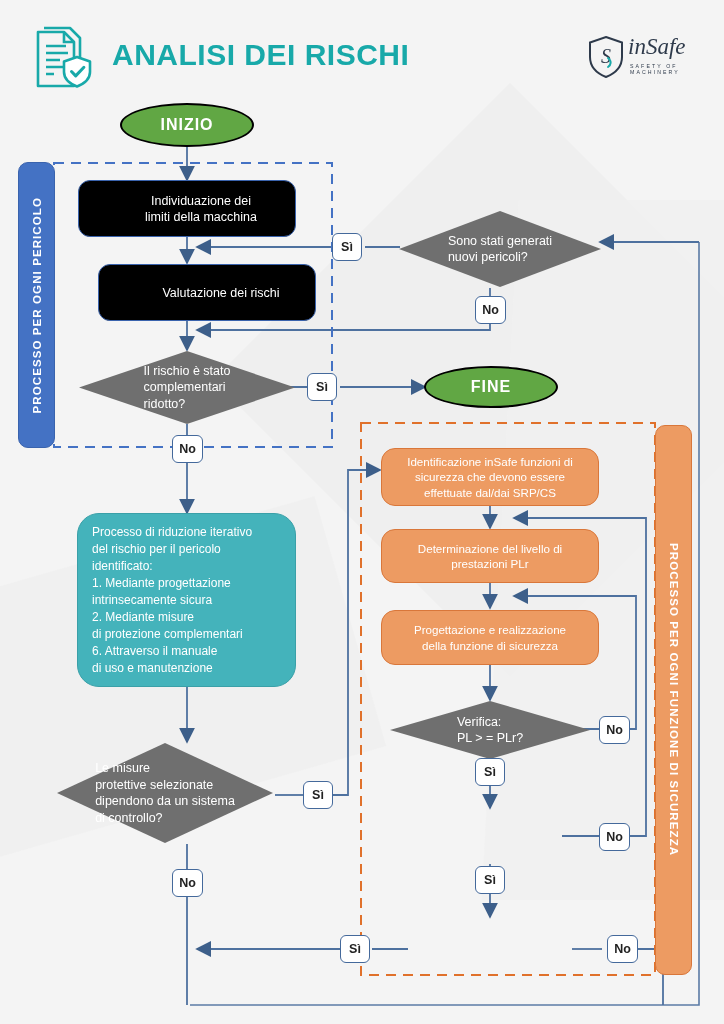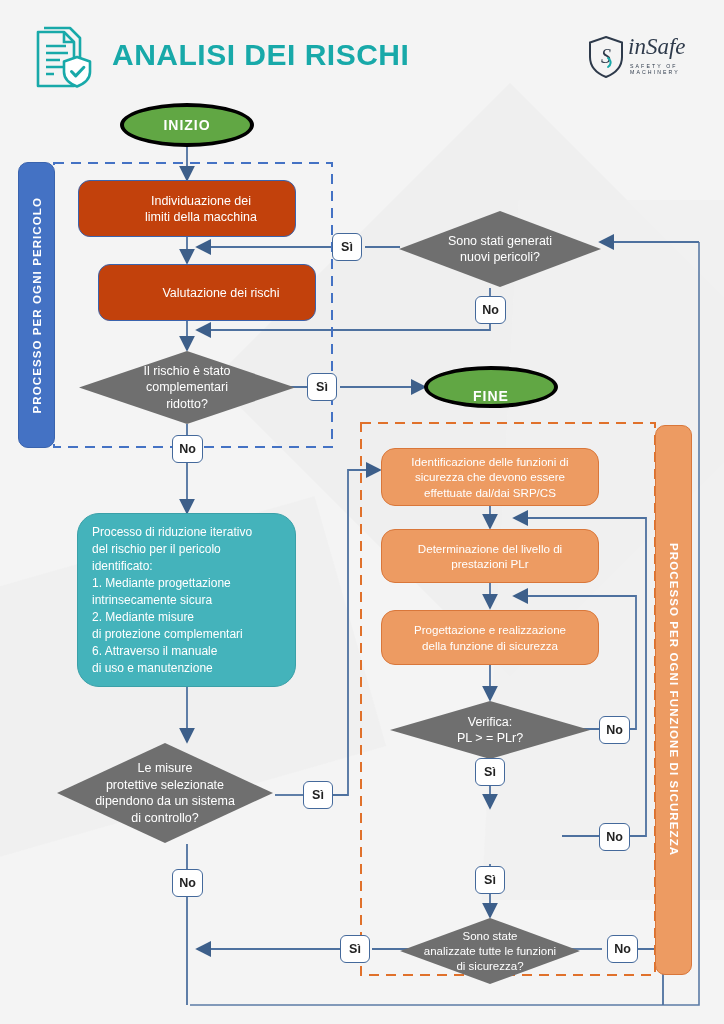--- a/index.html
+++ b/index.html
@@ -29,29 +29,29 @@
   .logo-txt{position:absolute;left:40px;top:-2px;font-size:23px;color:#2e3a4b;font-family:"Liberation Serif",serif;font-style:italic;}
   .logo-sub{position:absolute;left:42px;top:27px;font-size:5.2px;color:#2e3a4b;letter-spacing:2.1px;}
 
   
   svg.layer{position:absolute;left:0;top:0;width:724px;height:1024px;pointer-events:none;}
 
   
   .node{position:absolute;box-sizing:border-box;display:flex;align-items:center;justify-content:center;
         text-align:center;color:#ffffff;}
   .proc{border-radius:12px;font-size:12.5px;line-height:16px;}
-  .blue{background:#c2410c;border:1px solid #3a63ad;padding-left:28px;}
+  .blue{background:#000000;border:1px solid #3a63ad;padding-left:28px;}
   .orange{background:#ed9b62;border:1.6px solid #d9773a;border-radius:14px;font-size:11.6px;line-height:15.5px;}
   .teal{background:#44b3bb;border:1px solid #3aa0a8;border-radius:22px;font-size:12px;line-height:17px;
         justify-content:flex-start;text-align:left;padding:12px 14px;}
-  .oval{border-radius:50%;background:#61a744;font-size:14px;font-weight:bold;letter-spacing:1px;border:4px solid #000000;}
+  .oval{border-radius:50%;background:#61a744;font-size:16px;font-weight:bold;letter-spacing:1px;border:2px solid #000000;}
 
   .diamond{position:absolute;}
   .diamond .dtxt{position:absolute;inset:0;display:flex;align-items:center;justify-content:center;
-                 color:#fff;font-size:12.5px;line-height:16.5px;text-align:center;}
+                 color:#fff;font-size:12.5px;line-height:16.5px;}
 
   
   .tag{position:absolute;background:#fff;border:1.4px solid #44699b;border-radius:6px;
        font-size:12.5px;font-weight:bold;color:#222;display:flex;align-items:center;justify-content:center;
        box-sizing:border-box;}
 
   
   .sidebar{position:absolute;display:flex;align-items:center;justify-content:center;box-sizing:border-box;}
   .sidebar span{
     writing-mode:vertical-rl;transform:rotate(180deg);
@@ -166,21 +166,21 @@
     <span>PROCESSO PER OGNI PERICOLO</span>
   </div>
   <div class="sidebar sb-orange" style="left:655px;top:425px;width:37px;height:550px;">
     <span>PROCESSO PER OGNI FUNZIONE DI SICUREZZA</span>
   </div>
 
   <div class="node oval" style="left:120px;top:103px;width:134px;height:44px;">
     <span>INIZIO</span>
   </div>
 
-  <div class="node oval" style="left:424px;top:366px;width:134px;height:42px;align-items:flex-end;">
+  <div class="node oval" style="left:424px;top:366px;width:134px;height:42px;">
     <span>FINE</span>
   </div>
 
   <div class="node proc blue" style="left:78px;top:180px;width:218px;height:57px;">
     <div>
       <div>Individuazione dei</div>
       <div>limiti della macchina</div>
     </div>
   </div>
 
@@ -236,21 +236,21 @@
         <div>Le misure</div>
         <div>protettive selezionate</div>
         <div>dipendono da un sistema</div>
         <div>di controllo?</div>
       </div>
     </div>
   </div>
 
   <div class="node proc orange" style="left:381px;top:448px;width:218px;height:58px;">
     <div>
-      <div>Identificazione delle funzioni di</div>
+      <div>Identificazione inSafe funzioni di</div>
       <div>sicurezza che devono essere</div>
       <div>effettuate dal/dai SRP/CS</div>
     </div>
   </div>
 
   <div class="node proc orange" style="left:381px;top:529px;width:218px;height:54px;">
     <div>
       <div>Determinazione del livello di</div>
       <div>prestazioni PLr</div>
     </div>
@@ -269,32 +269,20 @@
     </svg>
     <div class="dtxt">
       <div>
         <div>Verifica:</div>
         <div>PL &gt; = PLr?</div>
       </div>
     </div>
   </div>
 
 
-  <div class="diamond" style="left:399px;top:917px;width:182px;height:68px;">
-    <svg width="182" height="68" style="position:absolute;left:0;top:0;">
-      <polygon points="91,1 181,34 91,67 1,34" fill="#6f6f6f"></polygon>
-    </svg>
-    <div class="dtxt" style="font-size:11.5px;line-height:15px;">
-      <div>
-        <div>Sono state</div>
-        <div>analizzate tutte le funzioni</div>
-        <div>di sicurezza?</div>
-      </div>
-    </div>
-  </div>
 
   <div class="tag" style="left:307px;top:373px;width:30px;height:28px;">Sì</div>
   <div class="tag" style="left:172px;top:435px;width:31px;height:28px;">No</div>
 
   <div class="tag" style="left:332px;top:233px;width:30px;height:28px;">Sì</div>
   <div class="tag" style="left:475px;top:296px;width:31px;height:28px;">No</div>
 
   <div class="tag" style="left:303px;top:781px;width:30px;height:28px;">Sì</div>
   <div class="tag" style="left:172px;top:869px;width:31px;height:28px;">No</div>
 

